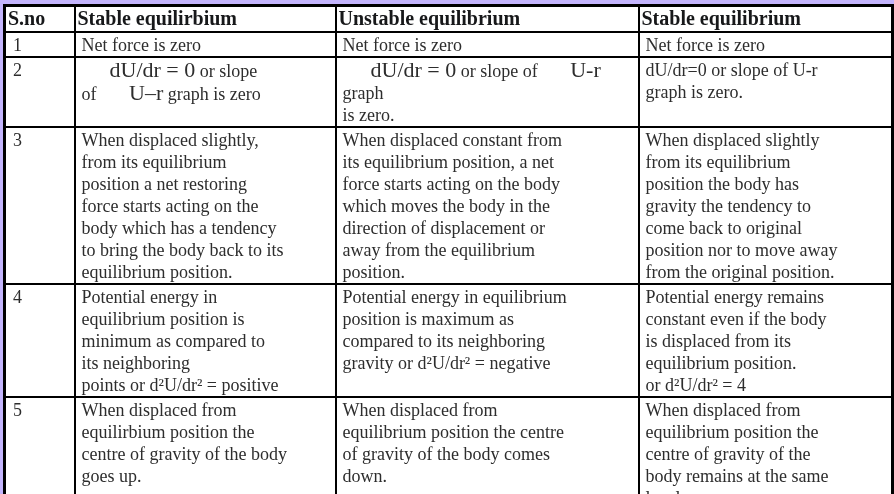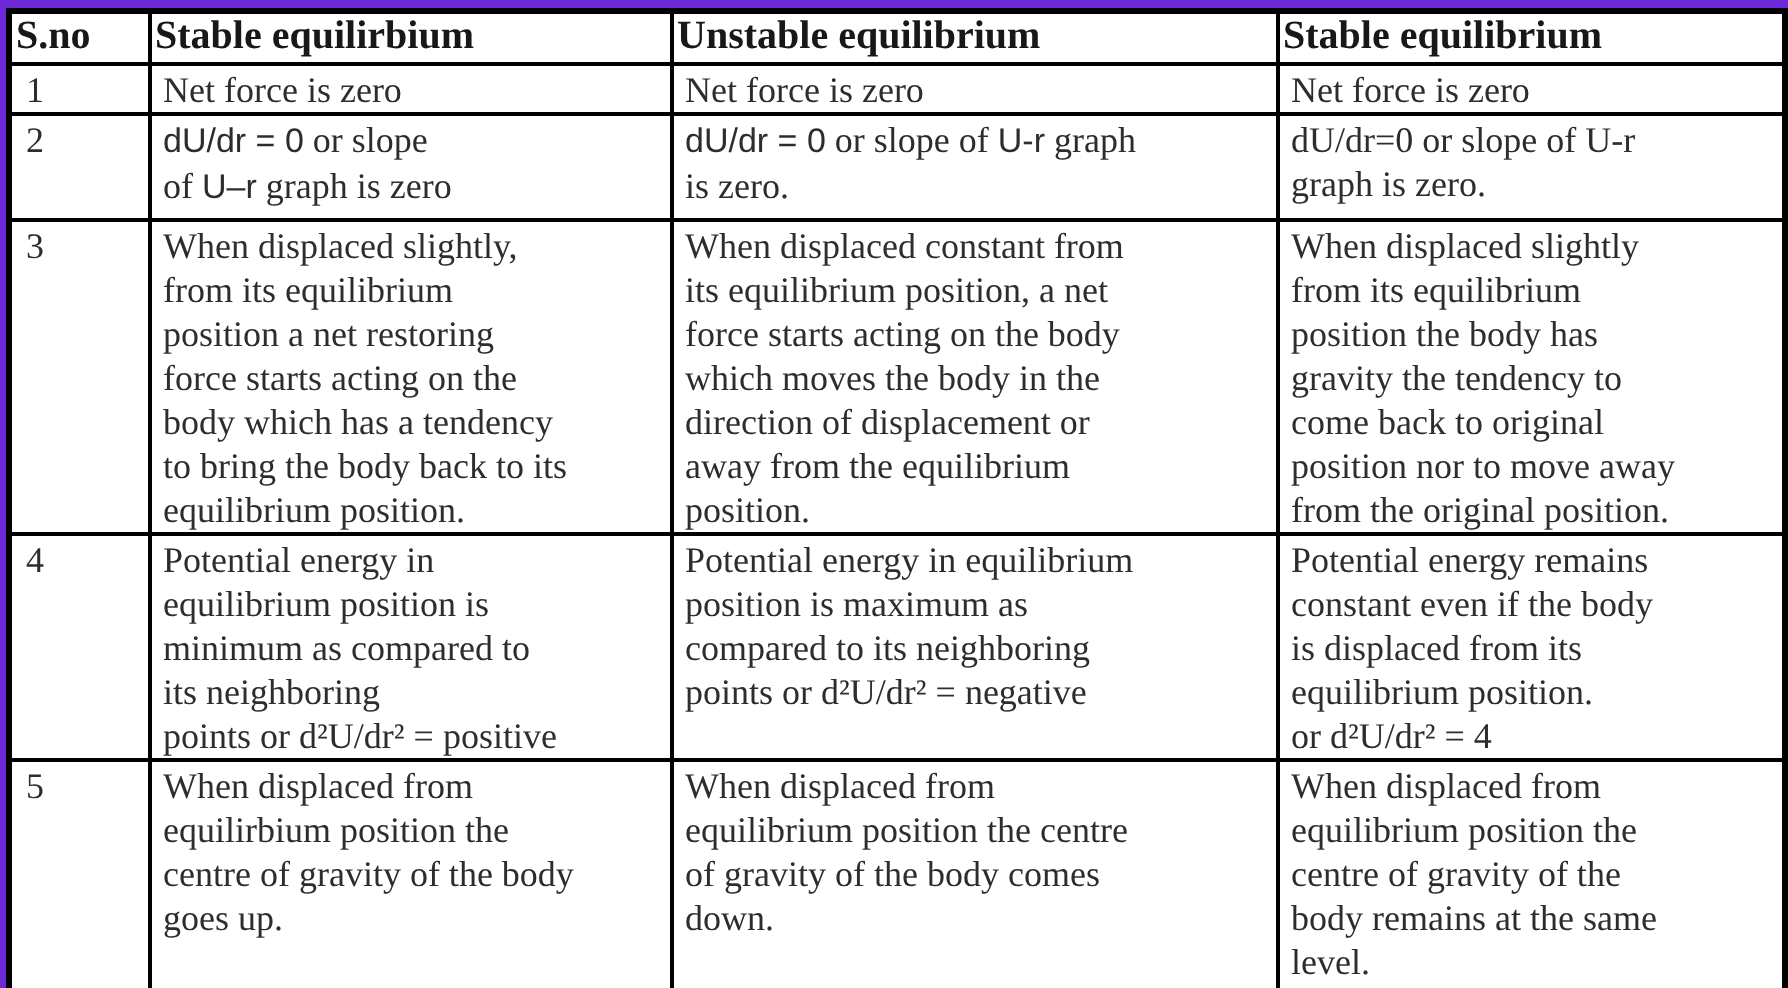--- a/index.html
+++ b/index.html
@@ -7,21 +7,21 @@
     padding: 0;
     background: #ffffff;
     width: 894px;
     height: 494px;
   }
   .page {
     box-sizing: border-box;
     width: 894px;
     height: 494px;
     padding: 4px 3px;
-    background: #6d28d9;
+    background: #c4b5fd;
   }
   table.eq-table {
     border-collapse: collapse;
     table-layout: fixed;
     width: 888px;
     background: #ffffff;
     border: 3px solid #000000;
   }
   table.eq-table th,
   table.eq-table td {
@@ -50,22 +50,23 @@
   }
   td.cell-sno {
     font-family: "Liberation Serif", serif;
     font-size: 18px;
     line-height: 22px;
     color: #2d2d2d;
     padding: 1px 4px 0 7px;
     white-space: pre-line;
   }
   .sans {
-    font-family: Liberation Sans, sans-serif;
-    font-size: 17px;
+    font-family: Liberation Serif, serif;
+    font-size: 22px;
+    margin-left: 28px;
   }
   col.c-sno     { width: 70px;  }
   col.c-stable  { width: 261px; }
   col.c-unstable{ width: 303px; }
   col.c-neutral { width: 254px; }
   tr.r-header { height: 26px;  }
   tr.r-1      { height: 22px;  }
   tr.r-2      { height: 53px;  }
   tr.r-3      { height: 157px; }
   tr.r-4      { height: 111px; }
@@ -133,21 +134,21 @@
       <tr class="r-4">
         <td class="cell-sno">4</td>
         <td class="cell">Potential energy in
 equilibrium position is
 minimum as compared to
 its neighboring
 points or d²U/dr² = positive</td>
         <td class="cell">Potential energy in equilibrium
 position is maximum as
 compared to its neighboring
-points or d²U/dr² = negative</td>
+gravity or d²U/dr² = negative</td>
         <td class="cell">Potential energy remains
 constant even if the body
 is displaced from its
 equilibrium position.
 or d²U/dr² = 4</td>
       </tr>
       <tr class="r-5">
         <td class="cell-sno">5</td>
         <td class="cell">When displaced from
 equilirbium position the

